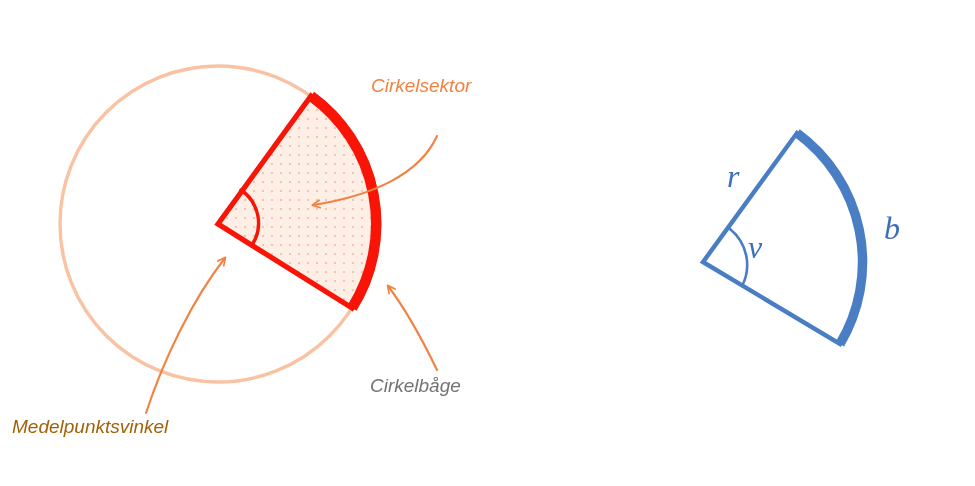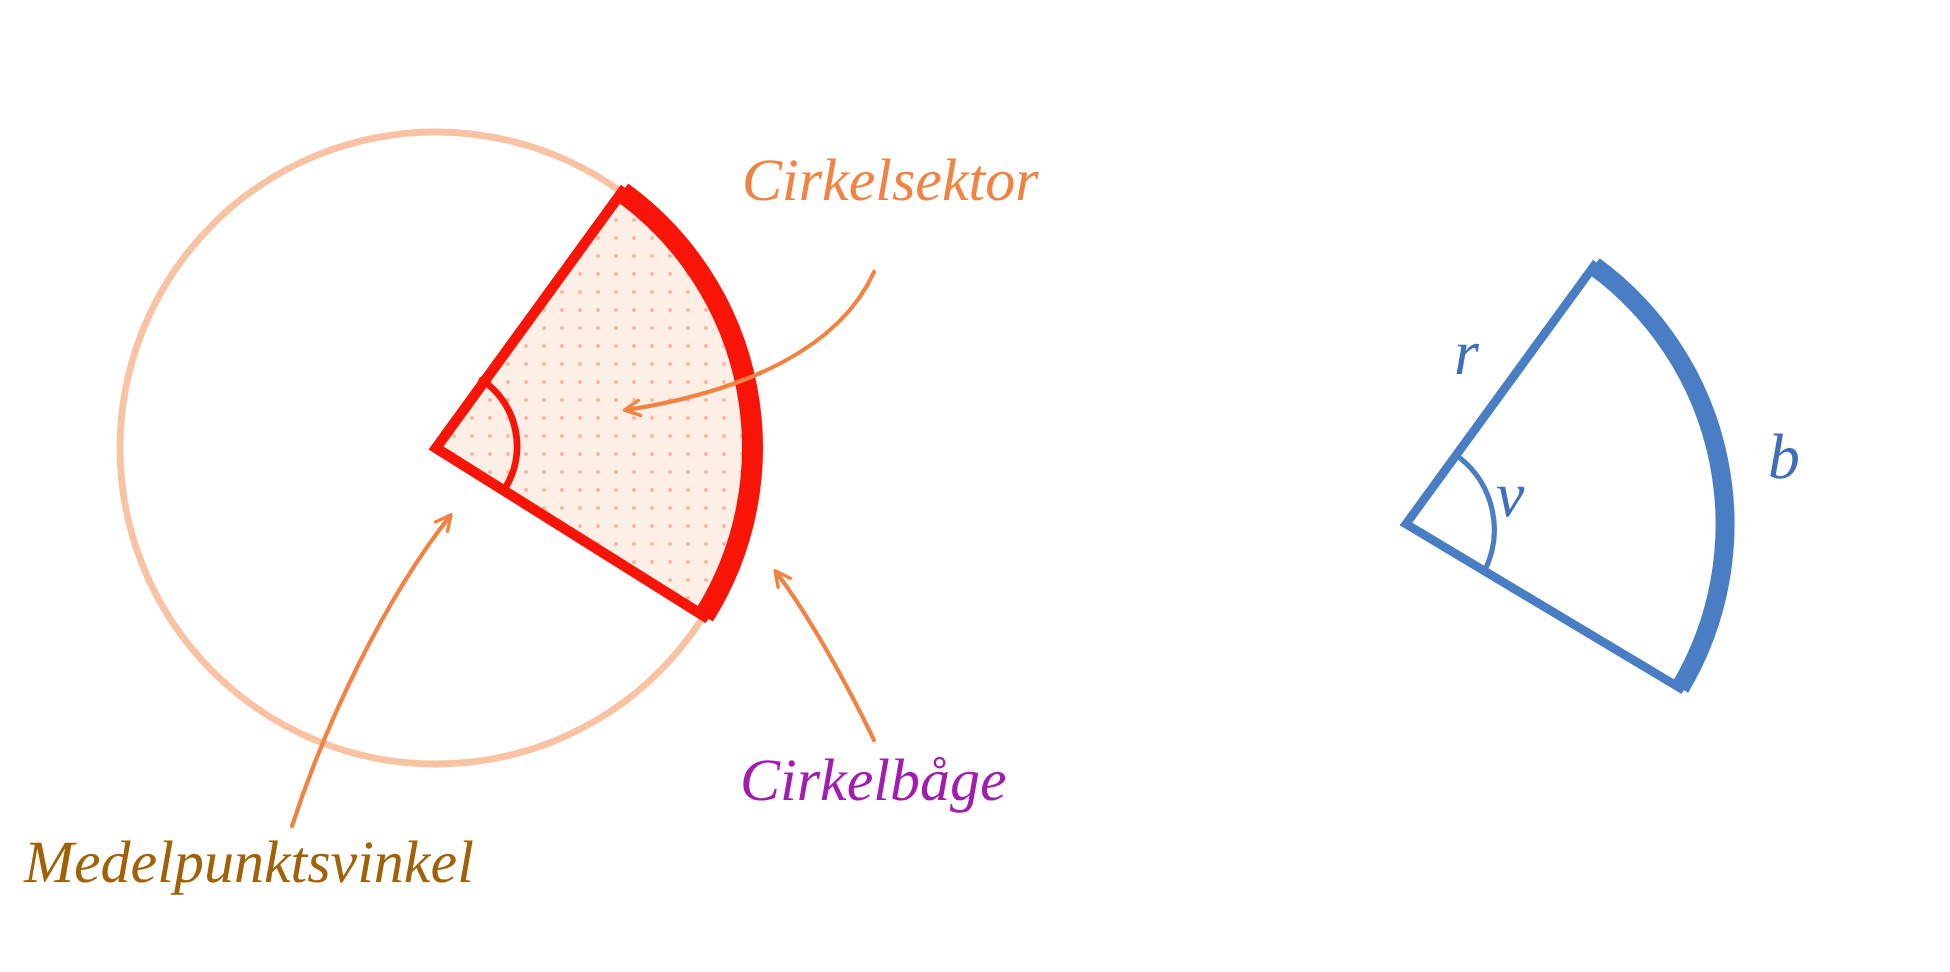--- a/index.html
+++ b/index.html
@@ -22,22 +22,22 @@
     width: 975px;
     height: 486px;
   }
   .lbl {
     position: absolute;
     white-space: nowrap;
     font-style: italic;
     line-height: 1;
   }
   .lbl-sans {
-    font-family: Liberation Serif, serif;
-    font-size: 30px;
+    font-family: Liberation Sans, sans-serif;
+    font-size: 19px;
     font-weight: 400;
     text-align: center;
   }
   .lbl-serif {
     font-family: "Liberation Serif", "DejaVu Serif", serif;
     font-size: 32px;
     font-weight: 400;
   }
   #label-cirkelsektor { left: 371px; top: 76px; }
   #label-cirkelbage   { left: 370px; top: 376px; }
@@ -78,21 +78,21 @@
 
     <path d="M 703 262 L 840 344 A 160 160 0 0 0 797 133 Z" fill="none" stroke="#4a7ec4" stroke-width="4.4" stroke-linejoin="miter" stroke-linecap="butt"></path>
 
     <path d="M 840 344 A 160 160 0 0 0 797 133" fill="none" stroke="#4a7ec4" stroke-width="9.5" stroke-linecap="butt"></path>
 
     <path d="M 742 286 A 46 46 0 0 0 730 229" fill="none" stroke="#4a7ec4" stroke-width="2.6" stroke-linecap="round"></path>
   </svg>
 
   <div class="lbl lbl-sans" id="label-cirkelsektor" style="color:#f28241;">Cirkelsektor</div>
 
-  <div class="lbl lbl-sans" id="label-cirkelbage" style="color:#a21caf;">Cirkelbåge</div>
+  <div class="lbl lbl-sans" id="label-cirkelbage" style="color:#737373;">Cirkelbåge</div>
 
   <div class="lbl lbl-sans" id="label-medelpunktsvinkel" style="color:#a16207;">Medelpunktsvinkel</div>
 
   <div class="lbl lbl-serif" id="label-r" style="color:#3f6fbb;">r</div>
 
   <div class="lbl lbl-serif" id="label-v" style="color:#3f6fbb;">v</div>
 
   <div class="lbl lbl-serif" id="label-b" style="color:#3f6fbb;">b</div>
 
 </div>

